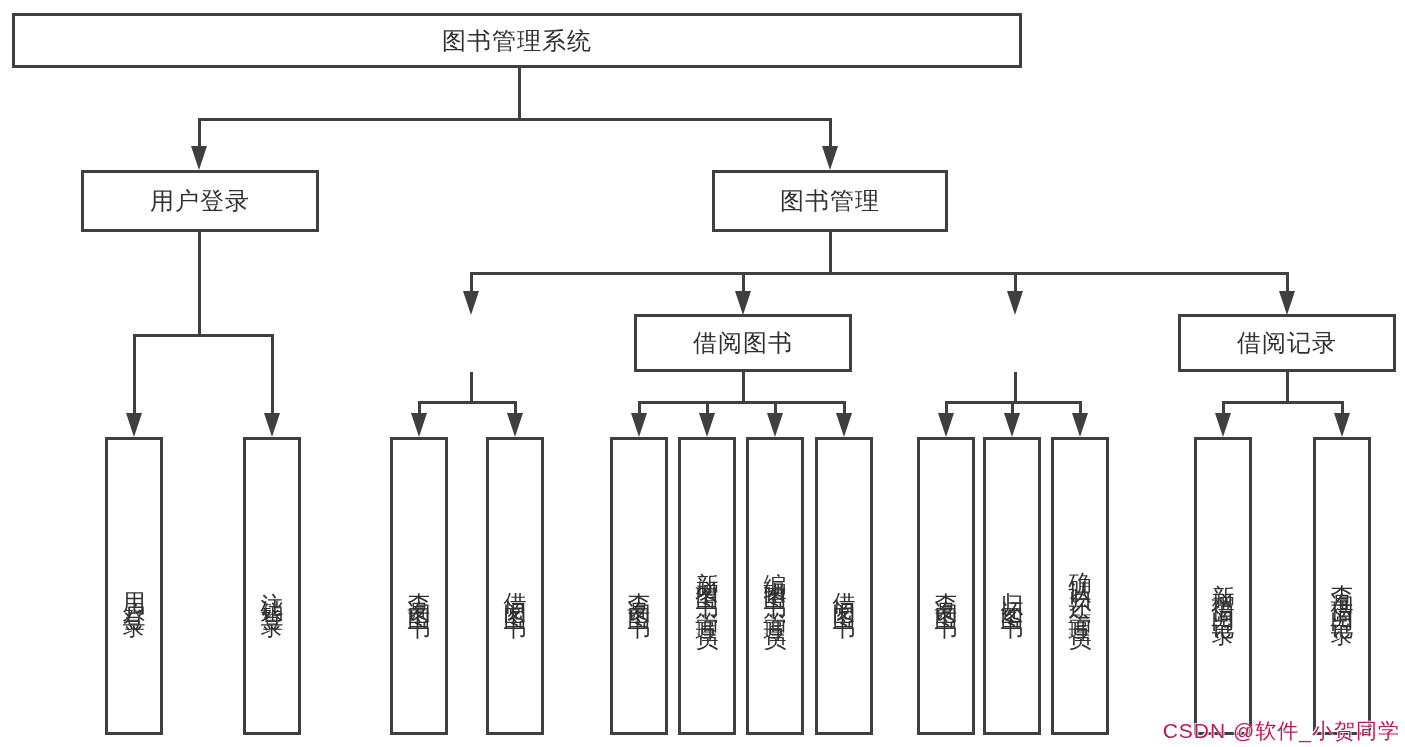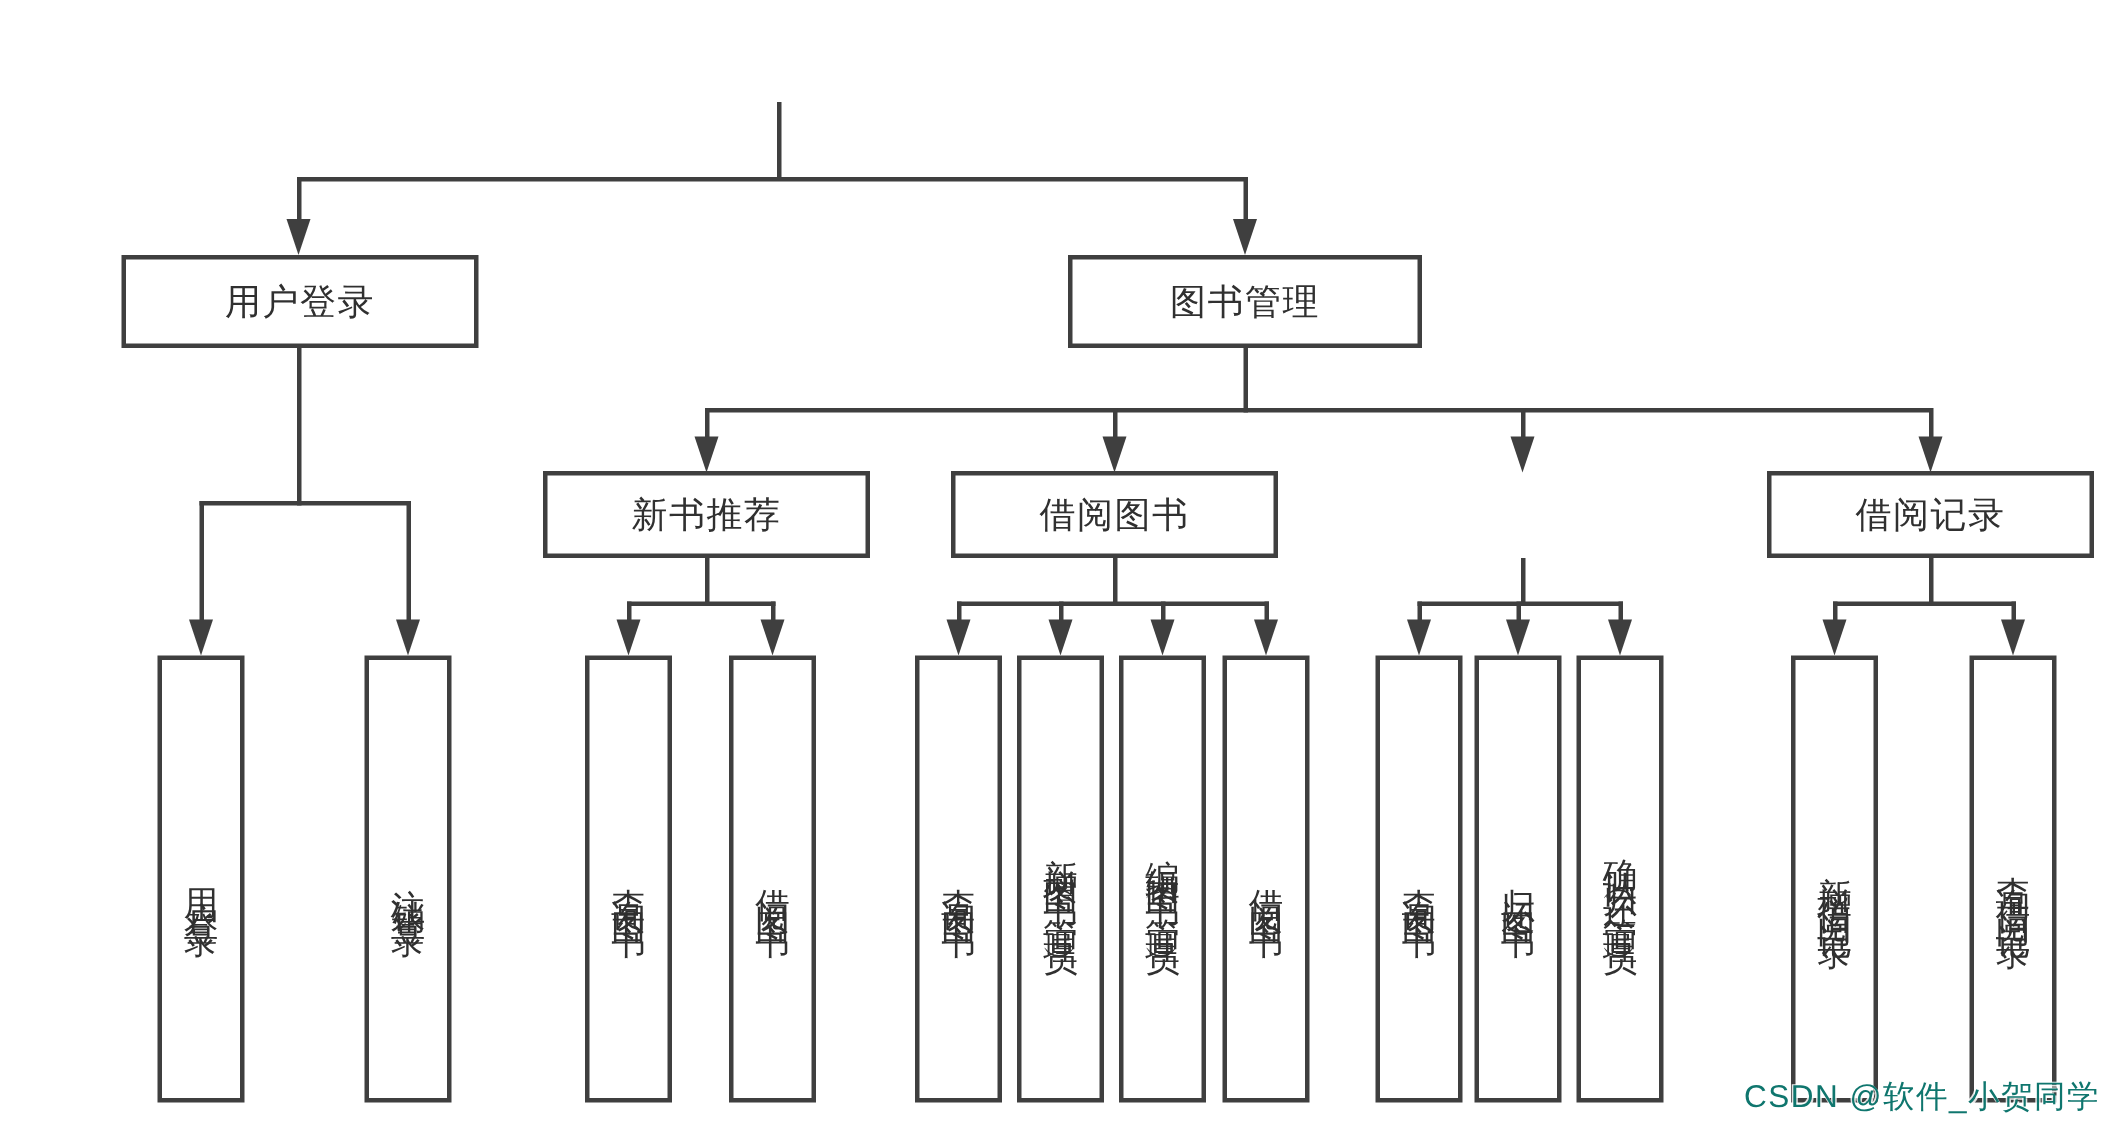--- a/index.html
+++ b/index.html
@@ -25,30 +25,31 @@
   .vline { position:absolute; width:3px; background:#3f3f3f; }
   .hline { position:absolute; height:3px; background:#3f3f3f; }
   .arrow {
     position:absolute; width:0; height:0;
     border-left:8px solid transparent;
     border-right:8px solid transparent;
     border-top:24px solid #3f3f3f;
   }
   .watermark {
     position:absolute; right:5px; bottom:2px;
-    font-size:21px; color:#0f766e; z-index:10;
+    font-size:21px; color:#be185d; z-index:10;
     letter-spacing:1px; white-space:nowrap;
     text-shadow:1px 1px 0 rgba(255,255,255,.85), -1px -1px 0 rgba(255,255,255,.85);
   }
 </style>
 </head>
 <body>
 
 <div class="canvas">
 
+  <div class="box h" style="left:12px; top:13px; width:1010px; height:55px;">图书管理系统</div>
 
   <div class="vline" style="left:518px; top:68px; height:52px;"></div>
   <div class="hline" style="left:198px; top:118px; width:634px;"></div>
   <div class="vline" style="left:198px; top:118px; height:32px;"></div>
   <div class="arrow" style="left:191px; top:146px;"></div>
   <div class="vline" style="left:829px; top:118px; height:32px;"></div>
   <div class="arrow" style="left:822px; top:146px;"></div>
 
   <div class="box h" style="left:81px; top:170px; width:238px; height:62px;">用户登录</div>
   <div class="box h" style="left:712px; top:170px; width:236px; height:62px;">图书管理</div>
@@ -64,21 +65,20 @@
   <div class="hline" style="left:470px; top:272px; width:818px;"></div>
   <div class="vline" style="left:470px; top:272px; height:22px;"></div>
   <div class="arrow" style="left:463px; top:291px;"></div>
   <div class="vline" style="left:742px; top:272px; height:22px;"></div>
   <div class="arrow" style="left:735px; top:291px;"></div>
   <div class="vline" style="left:1014px; top:272px; height:22px;"></div>
   <div class="arrow" style="left:1007px; top:291px;"></div>
   <div class="vline" style="left:1286px; top:272px; height:22px;"></div>
   <div class="arrow" style="left:1279px; top:291px;"></div>
 
-  <div class="box h" style="left:362px; top:314px; width:218px; height:58px;">新书推荐</div>
   <div class="box h" style="left:634px; top:314px; width:218px; height:58px;">借阅图书</div>
   <div class="box h" style="left:1178px; top:314px; width:218px; height:58px;">借阅记录</div>
 
   <div class="vline" style="left:470px; top:372px; height:32px;"></div>
   <div class="vline" style="left:742px; top:372px; height:32px;"></div>
   <div class="vline" style="left:1014px; top:372px; height:32px;"></div>
   <div class="vline" style="left:1286px; top:372px; height:32px;"></div>
 
   <div class="hline" style="left:418px; top:401px; width:99px;"></div>
   <div class="hline" style="left:638px; top:401px; width:208px;"></div>

